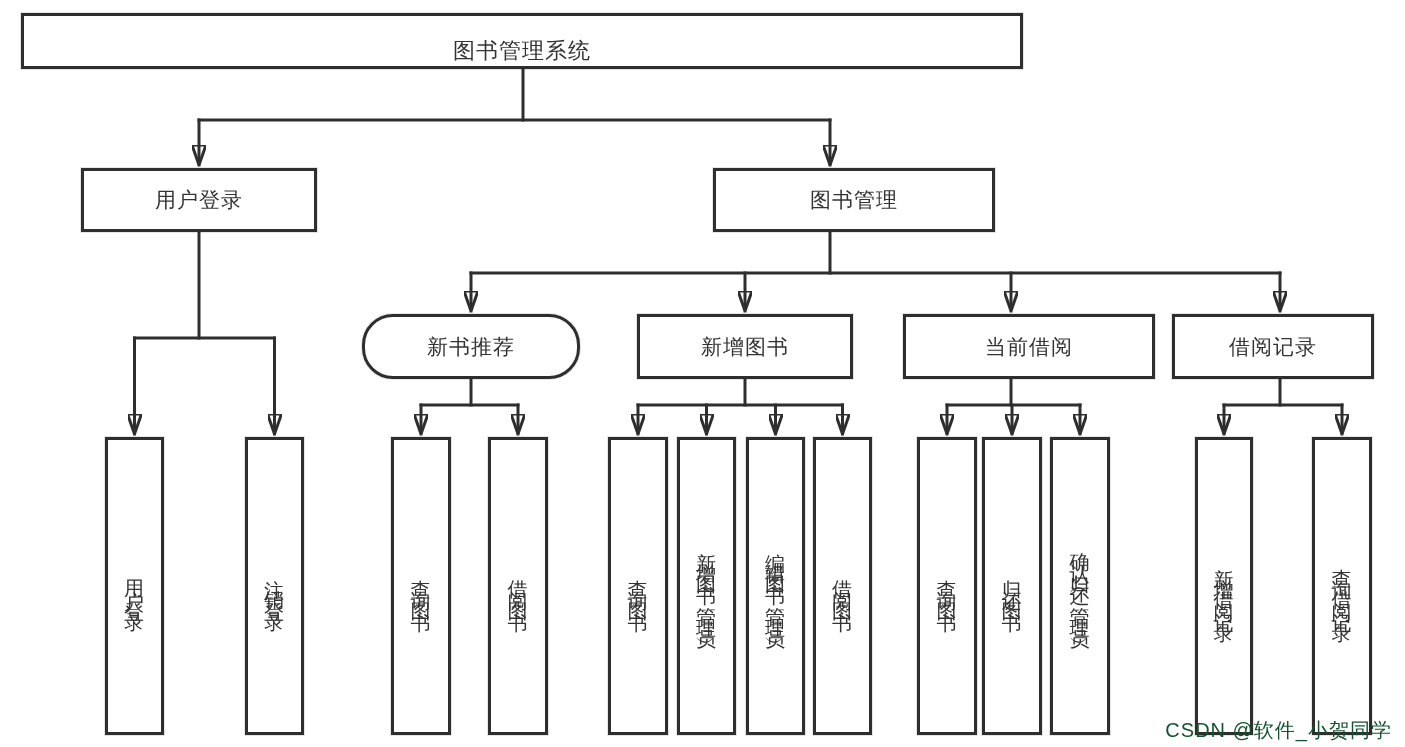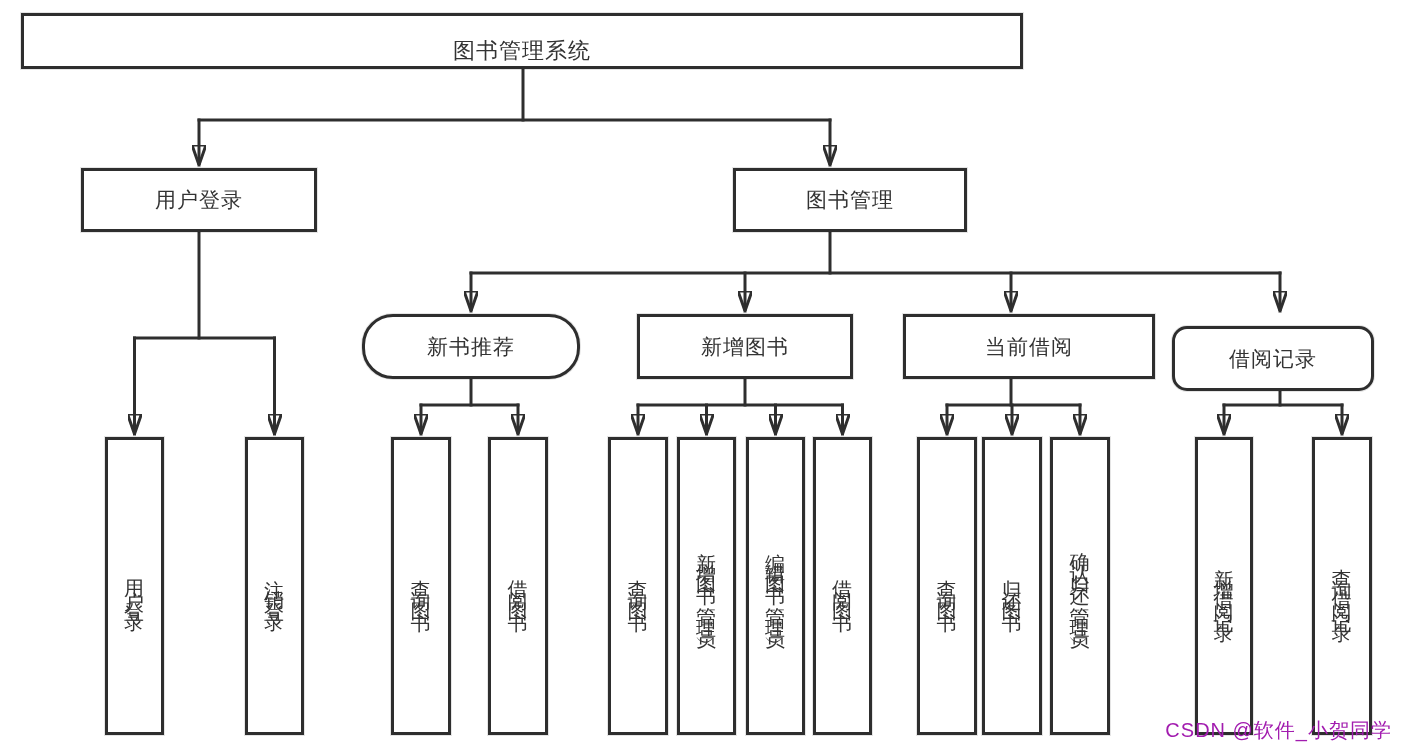--- a/index.html
+++ b/index.html
@@ -51,21 +51,21 @@
     text-orientation: mixed;
     font-size: 20px;
     letter-spacing: 11px;
     line-height: 1;
     white-space: nowrap;
   }
   .watermark {
     position: absolute;
     right: 13px;
     bottom: 3px;
-    color: #a21caf;
+    color: #14532d;
     font-size: 20px;
     letter-spacing: 1px;
     pointer-events: none;
   }
 </style>
 </head>
 <body>
 
 <div class="canvas">
 
@@ -117,34 +117,34 @@
     <path d="M1342 405 V434" marker-end="url(#arrow)"></path>
   </svg>
 
   <div class="node root" style="left:21px; top:13px; width:1002px; height:56px;align-items:flex-end;">
     <span>图书管理系统</span>
   </div>
 
   <div class="node" style="left:81px; top:168px; width:236px; height:64px;">
     <span>用户登录</span>
   </div>
-  <div class="node" style="left:713px; top:168px; width:234px; height:64px;margin-left:20px;">
+  <div class="node" style="left:713px; top:168px; width:282px; height:64px;">
     <span>图书管理</span>
   </div>
 
   <div class="node" style="left:362px; top:314px; width:218px; height:65px;border-radius:31px;">
     <span>新书推荐</span>
   </div>
   <div class="node" style="left:637px; top:314px; width:216px; height:65px;">
     <span>新增图书</span>
   </div>
   <div class="node" style="left:903px; top:314px; width:252px; height:65px;">
     <span>当前借阅</span>
   </div>
-  <div class="node" style="left:1172px; top:326px; width:202px; height:65px;border-radius:15px;">
+  <div class="node" style="left:1172px; top:314px; width:202px; height:65px;">
     <span>借阅记录</span>
   </div>
 
   <div class="node leaf" style="left:105px; top:437px; width:59px; height:298px;">
     <span class="vlabel">用户登录</span>
   </div>
   <div class="node leaf" style="left:245px; top:437px; width:59px; height:298px;">
     <span class="vlabel">注销登录</span>
   </div>
 

